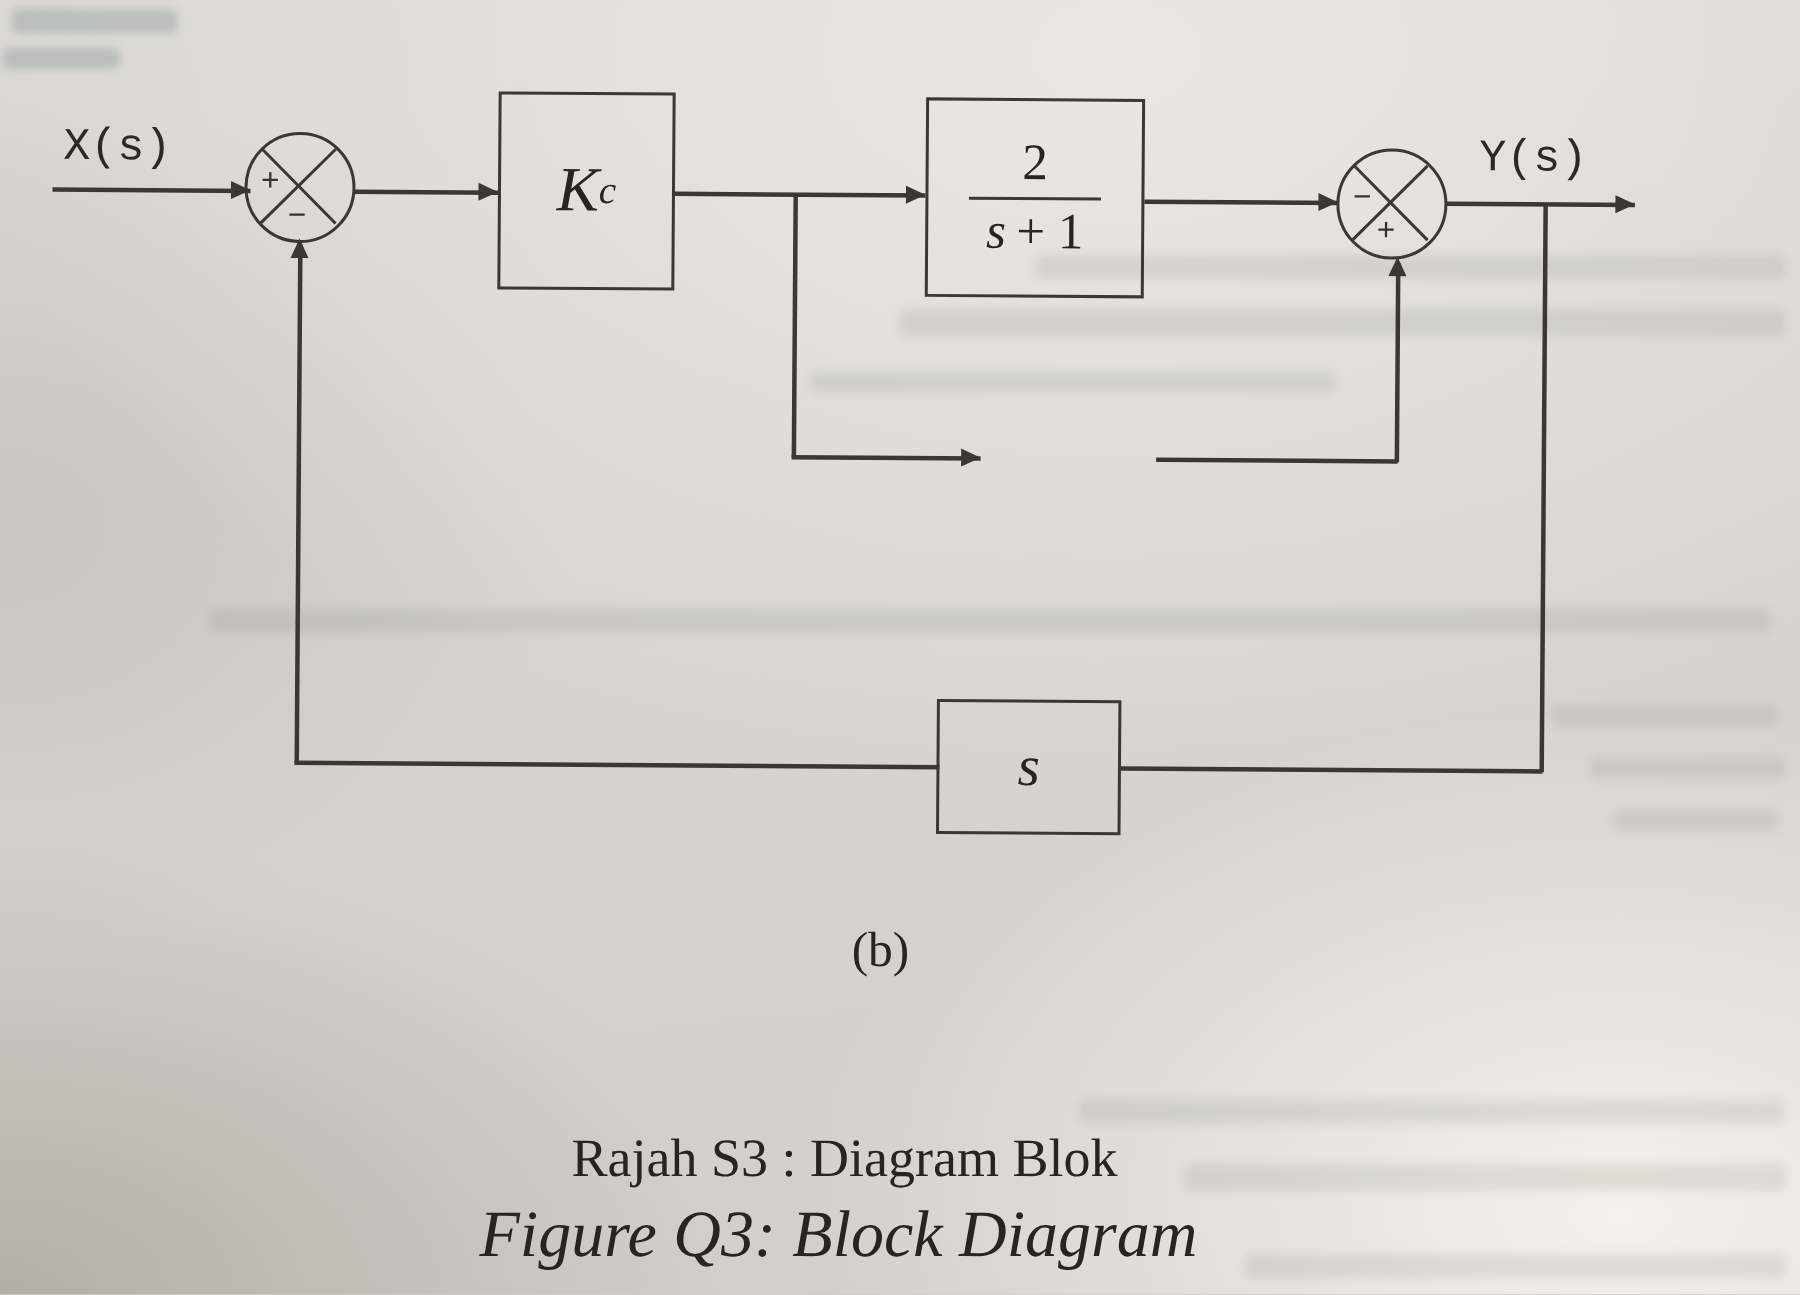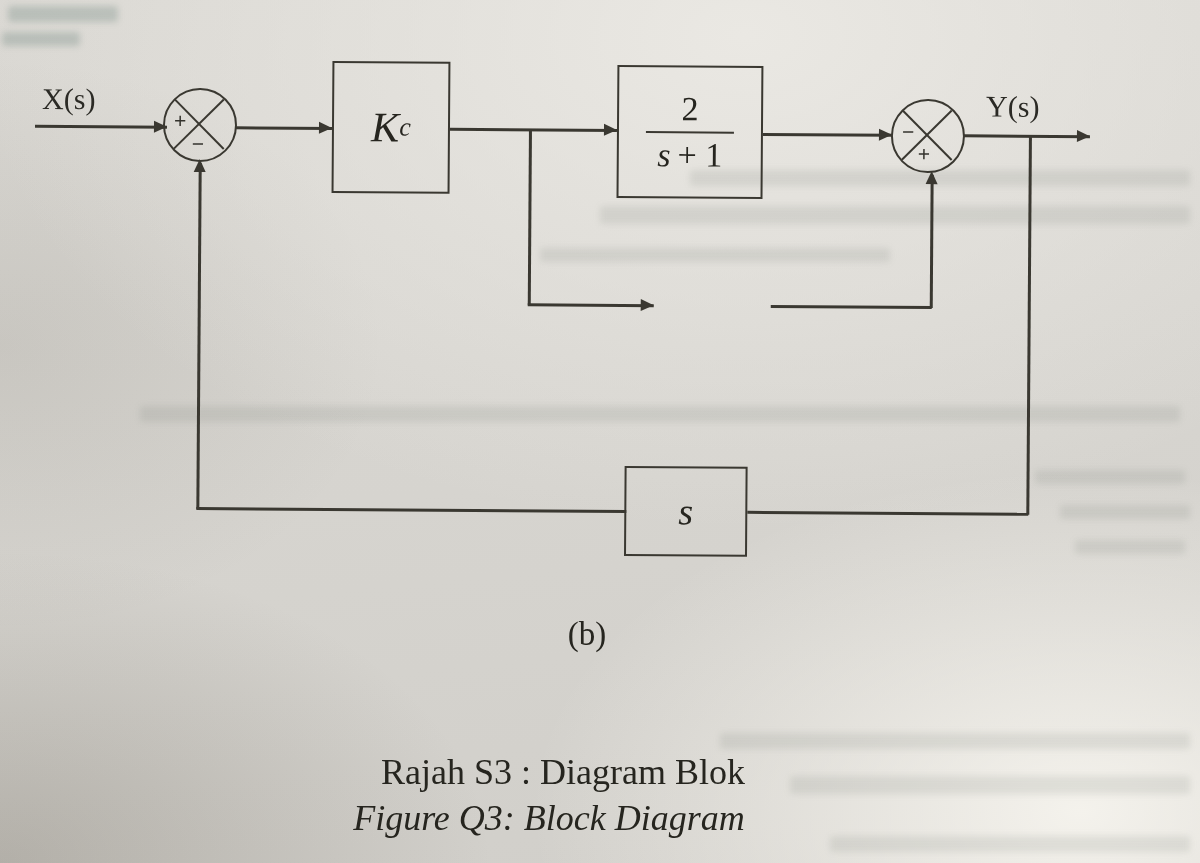--- a/index.html
+++ b/index.html
@@ -36,28 +36,28 @@
   .block{position:absolute;border:2.6px solid #3a3831;box-sizing:border-box;
     display:flex;align-items:center;justify-content:center;color:#26251f;}
   .mainvar{font-style:italic;font-size:42px;}
   .subvar{font-style:italic;font-size:26px;vertical-align:-8px;}
   .frac{display:flex;flex-direction:column;align-items:center;font-size:34px;line-height:1.15;}
   .fracbar{width:88px;height:2.4px;background:#3a3831;margin:3px 0 2px 0;}
   .den{display:flex;align-items:baseline;}
   .den .var{font-style:italic;margin-right:7px;}
   .gainlab{font-size:37px;}
   .fbvar{font-style:italic;font-size:38px;}
-  .sig{position:absolute;font-family:Liberation Serif, serif;font-size:30px;color:#2b2a25;}
+  .sig{position:absolute;font-family:Liberation Mono, monospace;font-size:30px;color:#2b2a25;}
   
   .panel-label{position:absolute;left:487px;top:616px;width:200px;text-align:center;
     font-size:33px;color:#26251f;}
   .cap1{position:absolute;left:263px;top:751px;width:600px;text-align:center;
     font-size:36px;color:#26251f;}
-  .cap2{position:absolute;left:249px;top:797px;width:600px;text-align:center;
-    font-size:36px;font-style:italic;color:#26251f;}
+  .cap2{position:absolute;left:259px;top:797px;width:600px;text-align:center;
+    font-size:44px;font-style:italic;color:#26251f;}
 </style>
 </head>
 <body>
 
 <div class="photo">
 
   <div class="sm green" style="left:8px;top:6px;width:110px;height:16px;"></div>
   <div class="sm green" style="left:2px;top:32px;width:78px;height:14px;"></div>
   <div class="sm" style="left:690px;top:170px;width:500px;height:16px;"></div>
   <div class="sm" style="left:600px;top:206px;width:590px;height:18px;"></div>

